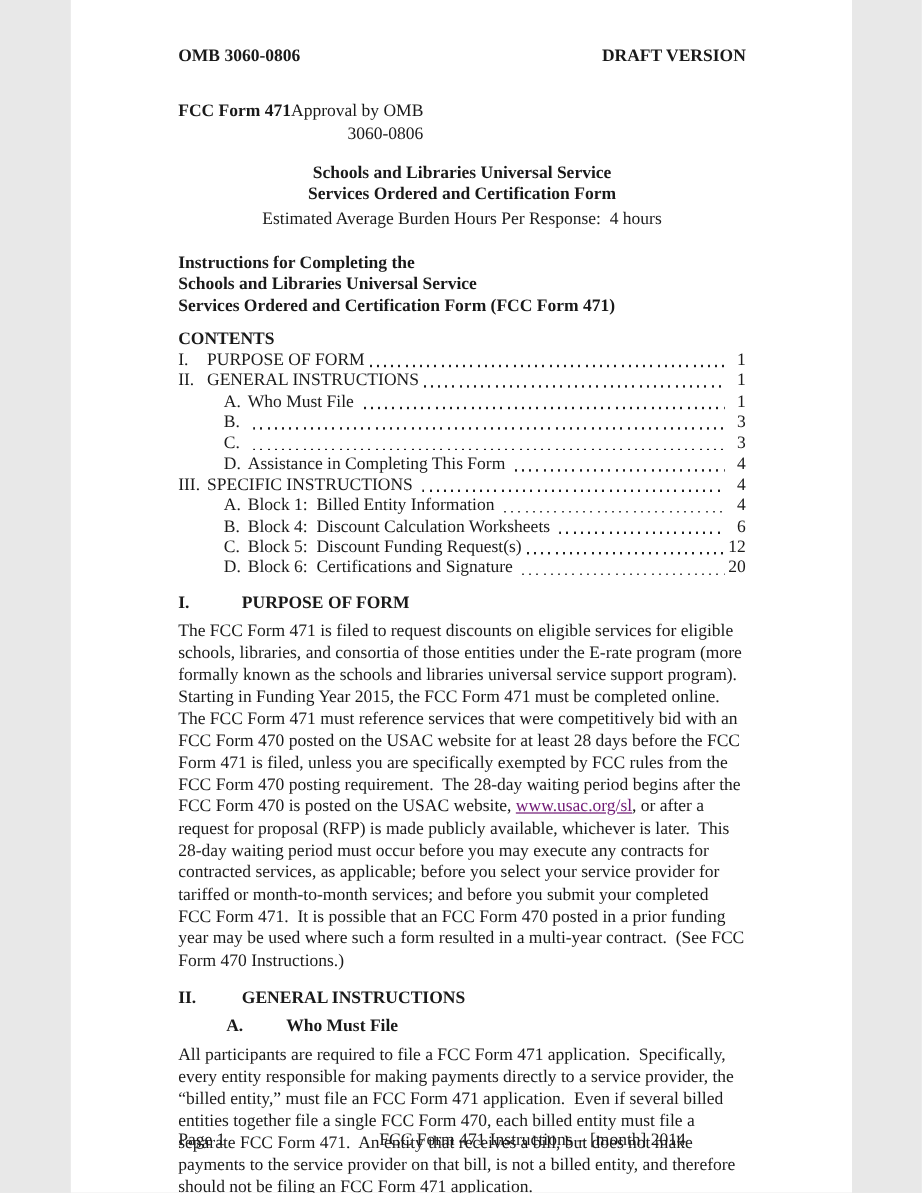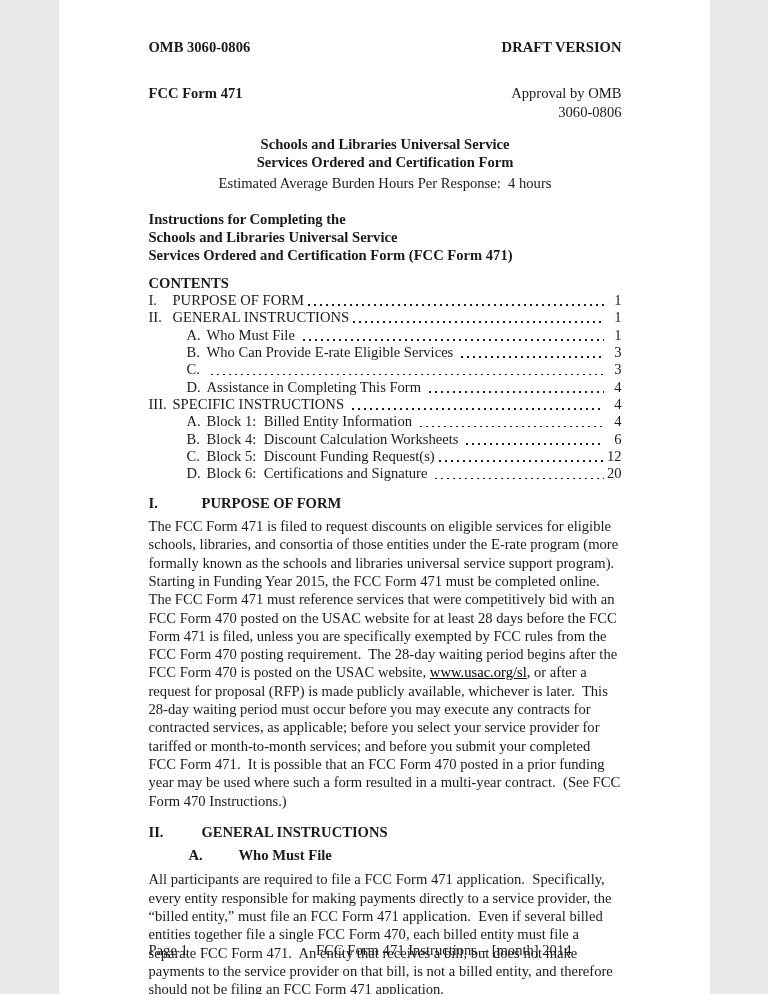--- a/index.html
+++ b/index.html
@@ -11,21 +11,21 @@
     background: #ffffff;
     box-sizing: border-box;
     padding: 38px 88px 0 90px;
     font-family: "Liberation Serif", "DejaVu Serif", serif;
     font-size: 14.6px;
     line-height: 18.3px;
     color: #1a1a1a;
   }
   .bold { font-weight: bold; }
   .hdr-row { display: flex; justify-content: space-between; font-weight: bold; }
-  .hdr-row2 { display: flex; justify-content: space-between; align-items: flex-start; margin-top: 28px; gap: 36px; }
+  .hdr-row2 { display: flex; justify-content: flex-start; align-items: flex-start; margin-top: 28px; }
   .approval { text-align: right; }
   .center-title { text-align: center; font-weight: bold; margin-top: 14px; }
   .burden { text-align: center; margin-top: 3px; white-space: pre-wrap; }
   .instr-title { text-align: left; font-weight: bold; margin-top: 17px; }
   .contents-title { text-align: left; font-weight: bold; margin-top: 9px; }
   .toc { margin-top: 0; }
   .toc-row { display: flex; align-items: baseline; line-height: 17.35px; white-space: pre-wrap; }
   .toc-row.l1 .toc-lbl { flex: 0 0 24px; }
   .toc-row.l2 { padding-left: 38px; }
   .toc-row.l2 .toc-lbl { flex: 0 0 20px; }
@@ -35,21 +35,21 @@
     content: "";
     position: absolute; left: 0; right: 0; bottom: 3.5px; height: 1.7px;
     background-image: repeating-linear-gradient(to right, #1f1f1f 0, #1f1f1f 1.7px, transparent 1.7px, transparent 6px);
   }
   .toc-pg { flex: 0 0 auto; min-width: 15px; text-align: right; }
   .sec-head { display: flex; font-weight: bold; margin: 11px 0 5px 0; }
   .sec-head .num { flex: 0 0 53px; }
   .sub-head { display: flex; font-weight: bold; margin: 5px 0 6px 0; padding-left: 40px; }
   .sub-head .letter { flex: 0 0 50px; }
   .para { white-space: pre-wrap; margin: 0 0 13px 0; }
-  .para a, .doc-link { color: #000000; text-decoration: underline; cursor: pointer; }
+  .para a, .doc-link { color: #701a75; text-decoration: underline; cursor: pointer; }
   .footer {
     position: absolute;
     left: 90px; right: 88px; bottom: 35px;
     display: flex; justify-content: space-between; align-items: flex-end;
   }
   .footer .doc-label { margin-right: 50px; }
 </style>
 </head>
 <body>
 
@@ -87,21 +87,21 @@
       <div class="toc-row l1">
       <span class="toc-lbl">I.</span><span class="toc-text">PURPOSE OF FORM</span><span class="toc-lead"></span><span class="toc-pg">1</span>
     </div>
       <div class="toc-row l1">
       <span class="toc-lbl">II.</span><span class="toc-text">GENERAL INSTRUCTIONS</span><span class="toc-lead"></span><span class="toc-pg">1</span>
     </div>
       <div class="toc-row l2">
       <span class="toc-lbl">A.</span><span class="toc-text">Who Must File </span><span class="toc-lead"></span><span class="toc-pg">1</span>
     </div>
       <div class="toc-row l2">
-      <span class="toc-lbl">B.</span><span class="toc-text">Who Can Provide E-rate Eligible Services </span><span class="toc-lead"></span><span class="toc-pg">3</span>
+      <span class="toc-lbl">B.</span><span class="toc-lead"></span><span class="toc-pg">3</span>
     </div>
       <div class="toc-row l2">
       <span class="toc-lbl">C.</span><span class="toc-lead"></span><span class="toc-pg">3</span>
     </div>
       <div class="toc-row l2">
       <span class="toc-lbl">D.</span><span class="toc-text">Assistance in Completing This Form </span><span class="toc-lead"></span><span class="toc-pg">4</span>
     </div>
       <div class="toc-row l1">
       <span class="toc-lbl">III.</span><span class="toc-text">SPECIFIC INSTRUCTIONS </span><span class="toc-lead"></span><span class="toc-pg">4</span>
     </div>

